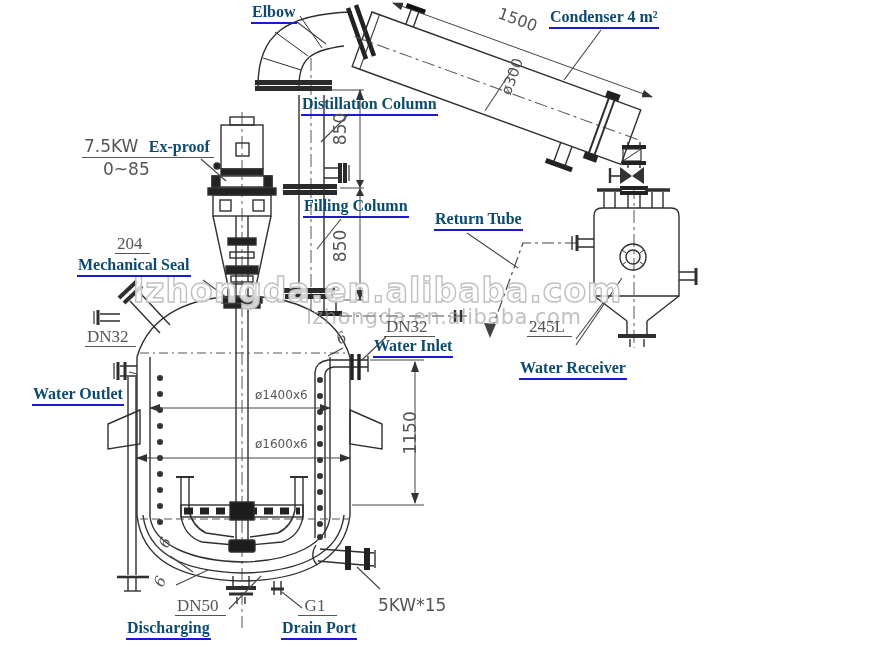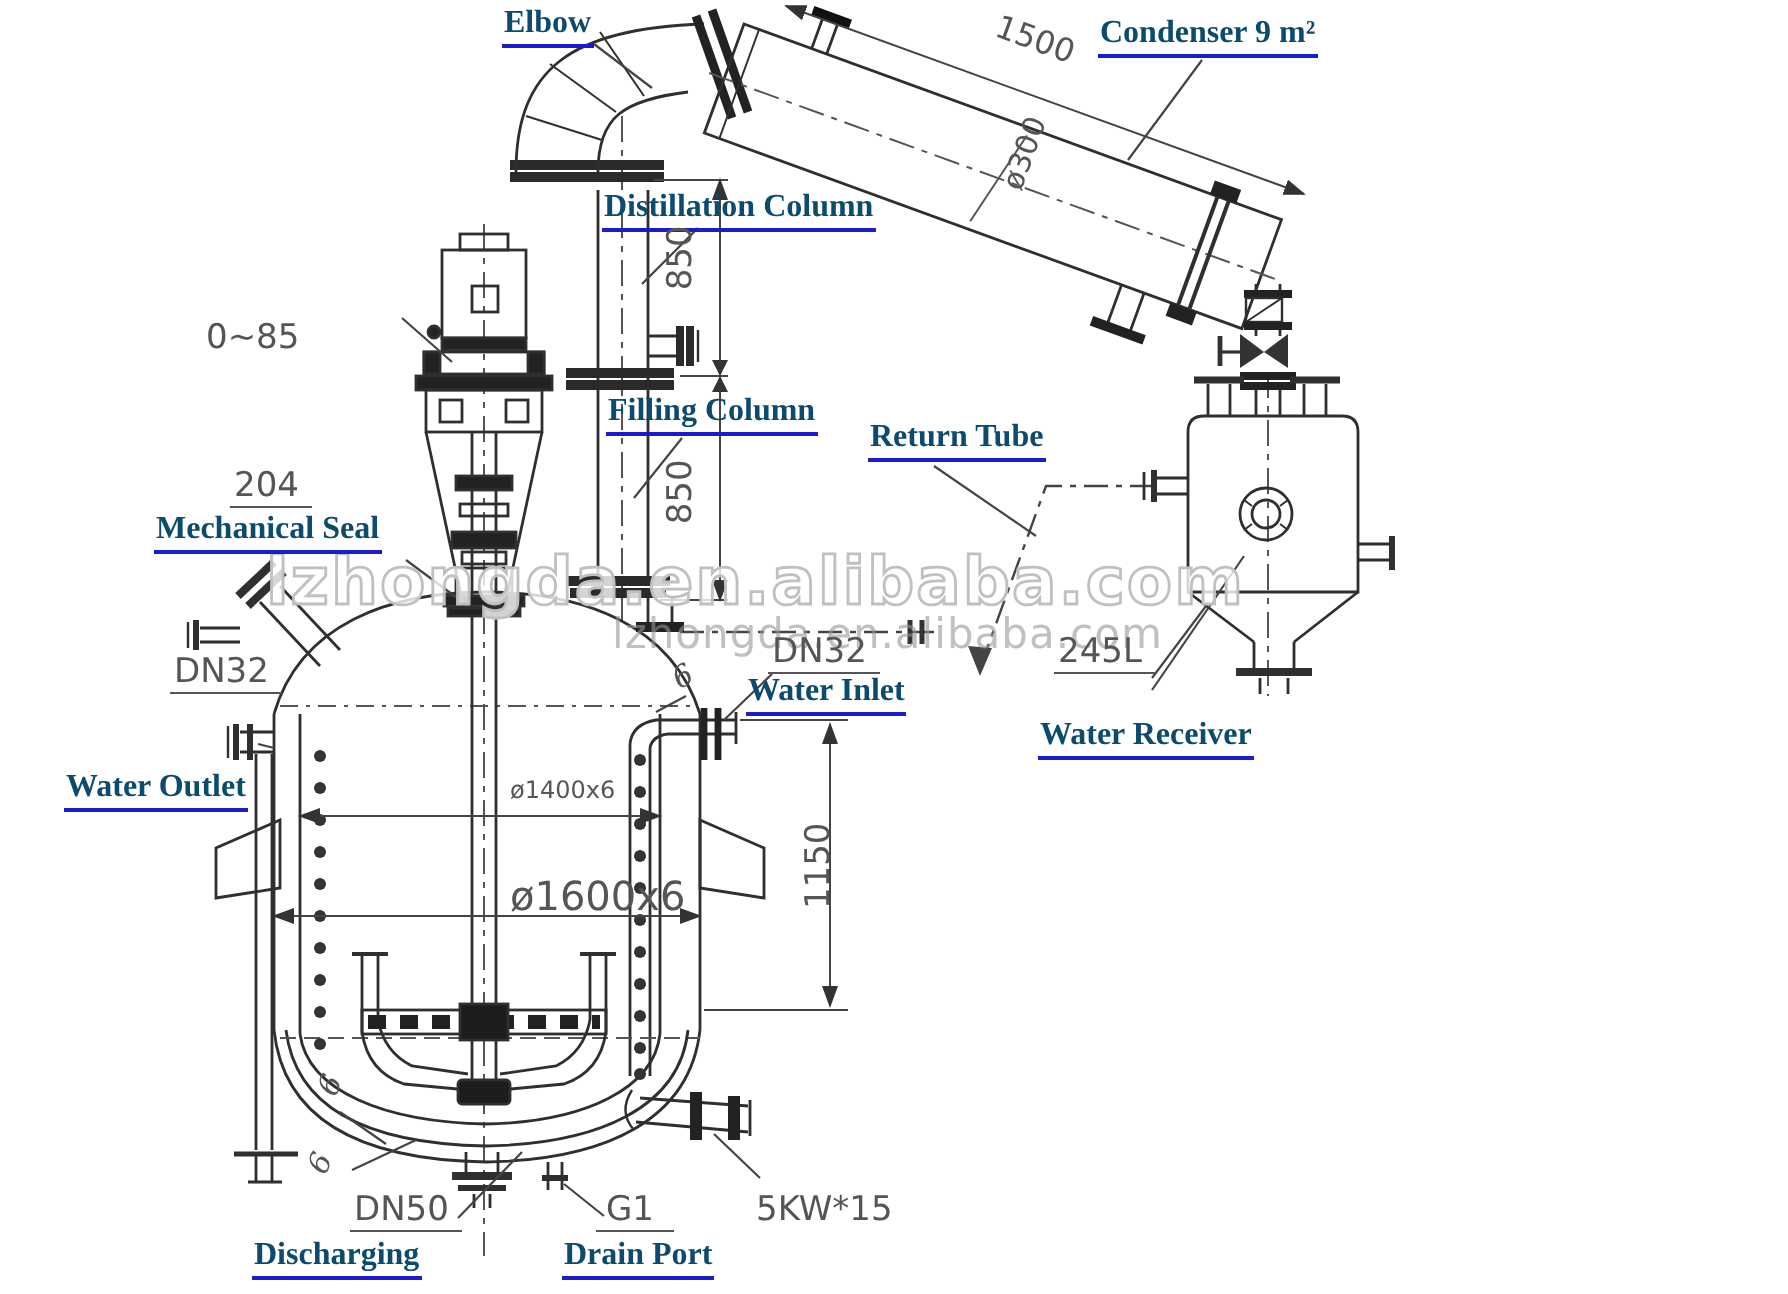--- a/index.html
+++ b/index.html
@@ -8,21 +8,21 @@
   svg{position:absolute;left:0;top:0;z-index:1;}
   .wm-big{position:absolute;left:133px;top:271px;z-index:2;font-family:"DejaVu Sans",sans-serif;
           font-size:33px;font-weight:bold;letter-spacing:1px;color:rgba(255,255,255,0.8);
           -webkit-text-stroke:1.4px #c0c0c0;white-space:nowrap;}
   .wm-small{position:absolute;left:306px;top:305px;z-index:2;font-family:"DejaVu Sans",sans-serif;
           font-size:21px;color:rgba(150,150,155,0.6);white-space:nowrap;letter-spacing:0.5px;}
   .lbl{position:absolute;z-index:3;white-space:nowrap;line-height:1.05;}
   .blue{color:#0c4a6e;font-weight:bold;font-size:16px;font-family:Liberation Serif, serif;}
   .ulb{border-bottom:2px solid #1b1bcd;padding:0 1px 1px 1px;}
   .gray{color:#555;font-size:17px;font-family:"DejaVu Sans",sans-serif;}
-  .ulg{border-bottom:1.6px solid #555;padding:0 7px 0 2px;}
+  .ulg{border-bottom:1.6px solid #555;padding:0 7px 0 2px;font-family:Liberation Serif, serif;}
   .rot{transform:rotate(-90deg);transform-origin:center;}
   .six{color:#555;font-size:15px;font-style:italic;font-family:"DejaVu Serif",serif;}
 </style>
 </head>
 <body>
 
 <div id="canvas">
 
 <svg width="894" height="647" viewBox="0 0 894 647">
   <defs>
@@ -280,45 +280,49 @@
     <path d="M343,348 L328,356"></path>
     <path d="M170,556 L193,572"></path>
     <path d="M176,585 L208,570"></path>
   </g>
 </svg>
 
 <div class="wm-big">lzhongda.en.alibaba.com</div>
 <div class="wm-small">lzhongda.en.alibaba.com</div>
 
 <div class="lbl blue ulb" style="left:251px;top:4px;">Elbow</div>
-<div class="lbl blue ulb" style="left:549px;top:9px;">Condenser 9 m²</div>
+<div class="lbl blue ulb" style="left:549px;top:9px;">Condenser 4 m²</div>
 <div class="lbl gray" style="left:497px;top:12px;transform:rotate(20deg);font-size:16px;">1500</div>
 <div class="lbl gray" style="left:494px;top:69px;transform:rotate(-70deg);font-size:15px;">ø300</div>
 <div class="lbl blue ulb" style="left:301px;top:96px;">Distillation Column</div>
 <div class="lbl gray rot" style="left:325px;top:120px;">850</div>
 <div class="lbl gray rot" style="left:325px;top:237px;">850</div>
 <div class="lbl blue ulb" style="left:303px;top:198px;">Filling Column</div>
 <div class="lbl blue ulb" style="left:434px;top:211px;">Return Tube</div>
 
+<div class="lbl" style="left:82px;top:138px;border-bottom:1.6px solid #555;padding:0 4px 1px 2px;">
+  <span class="gray">7.5KW</span>
+  <span class="blue" style="margin-left:6px;">Ex-proof</span>
+</div>
 <div class="lbl gray" style="left:103px;top:161px;">0~85</div>
 
 <div class="lbl gray ulg" style="left:115px;top:235px;">204</div>
 <div class="lbl blue ulb" style="left:77px;top:257px;">Mechanical Seal</div>
 
 <div class="lbl gray ulg" style="left:85px;top:328px;">DN32</div>
 <div class="lbl blue ulb" style="left:32px;top:350px;margin-top:36px;">Water Outlet</div>
 
 <div class="lbl gray ulg" style="left:384px;top:318px;">DN32</div>
 <div class="lbl blue ulb" style="left:373px;top:338px;text-align:center;">Water Inlet</div>
 
 <div class="lbl gray ulg" style="left:527px;top:318px;">245L</div>
 <div class="lbl blue ulb" style="left:519px;top:360px;text-align:right;">Water Receiver</div>
 
 <div class="lbl gray" style="left:255px;top:389px;font-size:12px;">ø1400x6</div>
-<div class="lbl gray" style="left:255px;top:438px;font-size:20px;">ø1600x6</div>
+<div class="lbl gray" style="left:255px;top:438px;font-size:12px;">ø1600x6</div>
 <div class="lbl gray rot" style="left:389px;top:424px;">1150</div>
 
 <div class="lbl gray" style="left:378px;top:597px;">5KW*15</div>
 
 <div class="lbl gray ulg" style="left:175px;top:597px;">DN50</div>
 <div class="lbl blue ulb" style="left:126px;top:620px;text-align:right;">Discharging</div>
 
 <div class="lbl gray ulg" style="left:298px;top:597px;min-width:30px;text-align:center;">G1</div>
 <div class="lbl blue ulb" style="left:281px;top:620px;">Drain Port</div>
 

